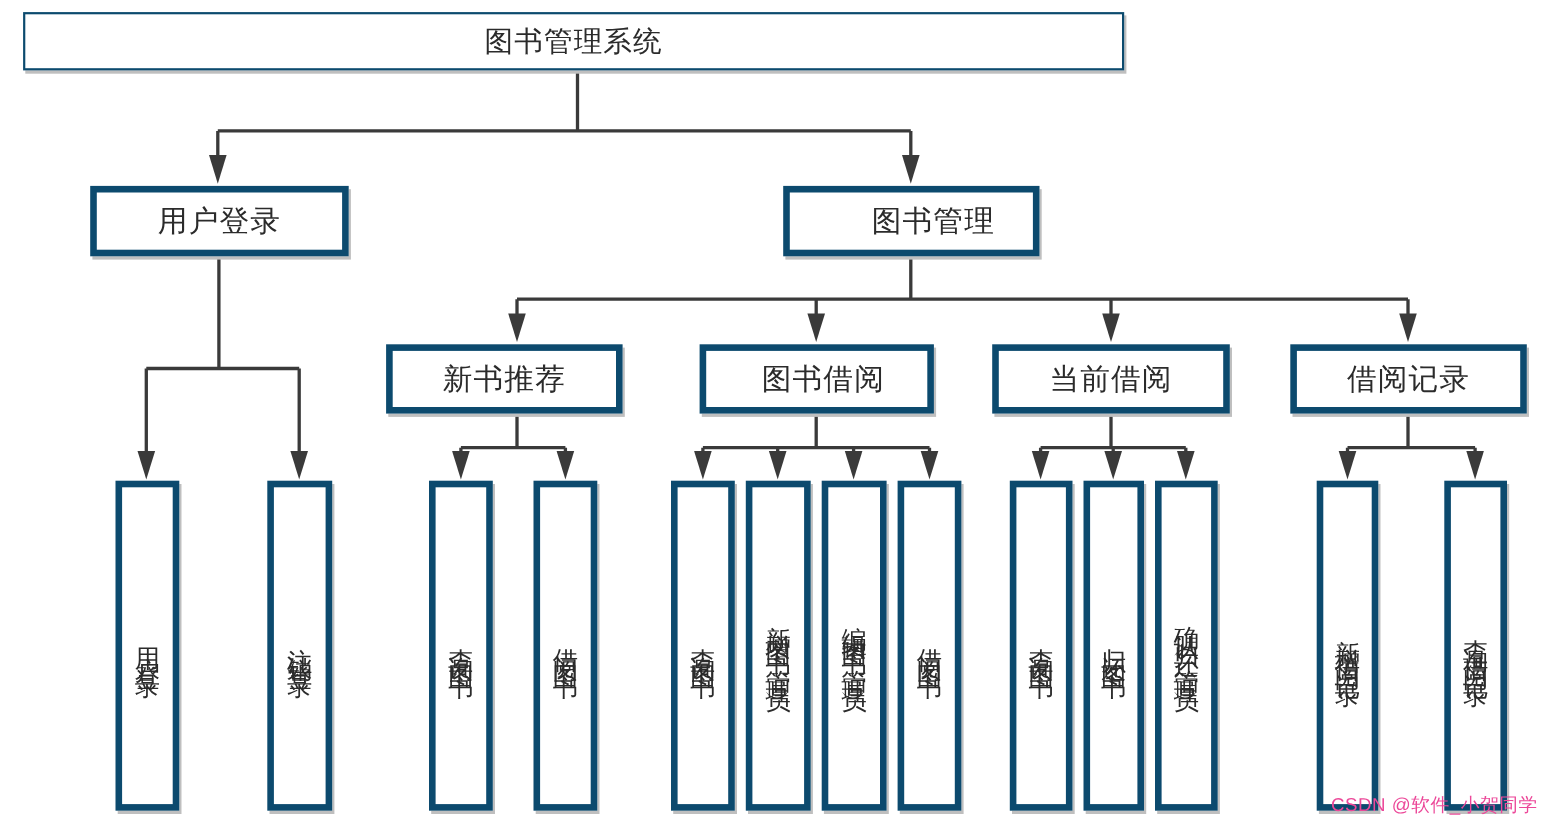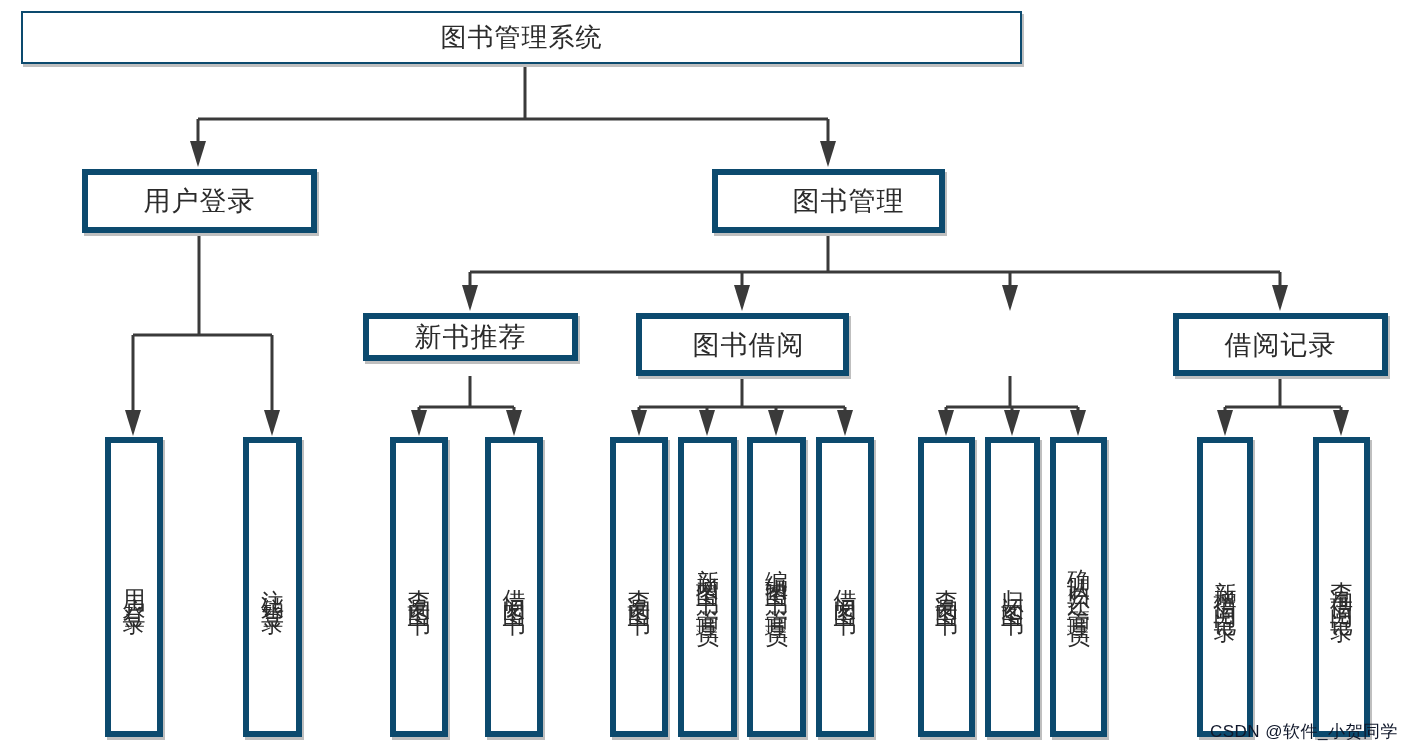--- a/index.html
+++ b/index.html
@@ -36,21 +36,21 @@
     letter-spacing: 8px;
     line-height: 1;
     white-space: nowrap;
   }
   .watermark {
     position: absolute;
     right: 7px;
     bottom: 4px;
     font-size: 17px;
     letter-spacing: 0.5px;
-    color: #0f172a;
+    color: #ec4899;
     z-index: 5;
   }
 </style>
 </head>
 <body>
 
 <div class="canvas">
 
   <svg class="connectors" viewBox="0 0 1405 747" xmlns="http://www.w3.org/2000/svg">
     <g stroke="#3a3a3a" stroke-width="3" fill="none">
@@ -96,25 +96,28 @@
     <span>图书管理系统</span>
   </div>
 
   <div class="node hbox" style="left:82px; top:169px; width:235px; height:64px;">
     <span>用户登录</span>
   </div>
   <div class="node hbox" style="left:712px; top:169px; width:233px; height:64px;padding-left:40px;">
     <span>图书管理</span>
   </div>
 
-  <div class="node hbox" style="left:363px; top:313px; width:215px; height:48px;">
+  <div class="node hbox" style="left:351px; top:313px; width:215px; height:63px;">
     <span>新书推荐</span>
   </div>
   <div class="node hbox" style="left:636px; top:313px; width:213px; height:63px;padding-left:12px;">
     <span>图书借阅</span>
+  </div>
+  <div class="node hbox" style="left:902px; top:313px; width:216px; height:63px;">
+    <span>当前借阅</span>
   </div>
   <div class="node hbox" style="left:1173px; top:313px; width:215px; height:63px;">
     <span>借阅记录</span>
   </div>
 
   <div class="node leaf" style="left:105px; top:437px; width:58px; height:300px;">
     <span class="vtext">用户登录</span>
   </div>
   <div class="node leaf" style="left:243px; top:437px; width:59px; height:300px;">
     <span class="vtext">注销登录</span>

